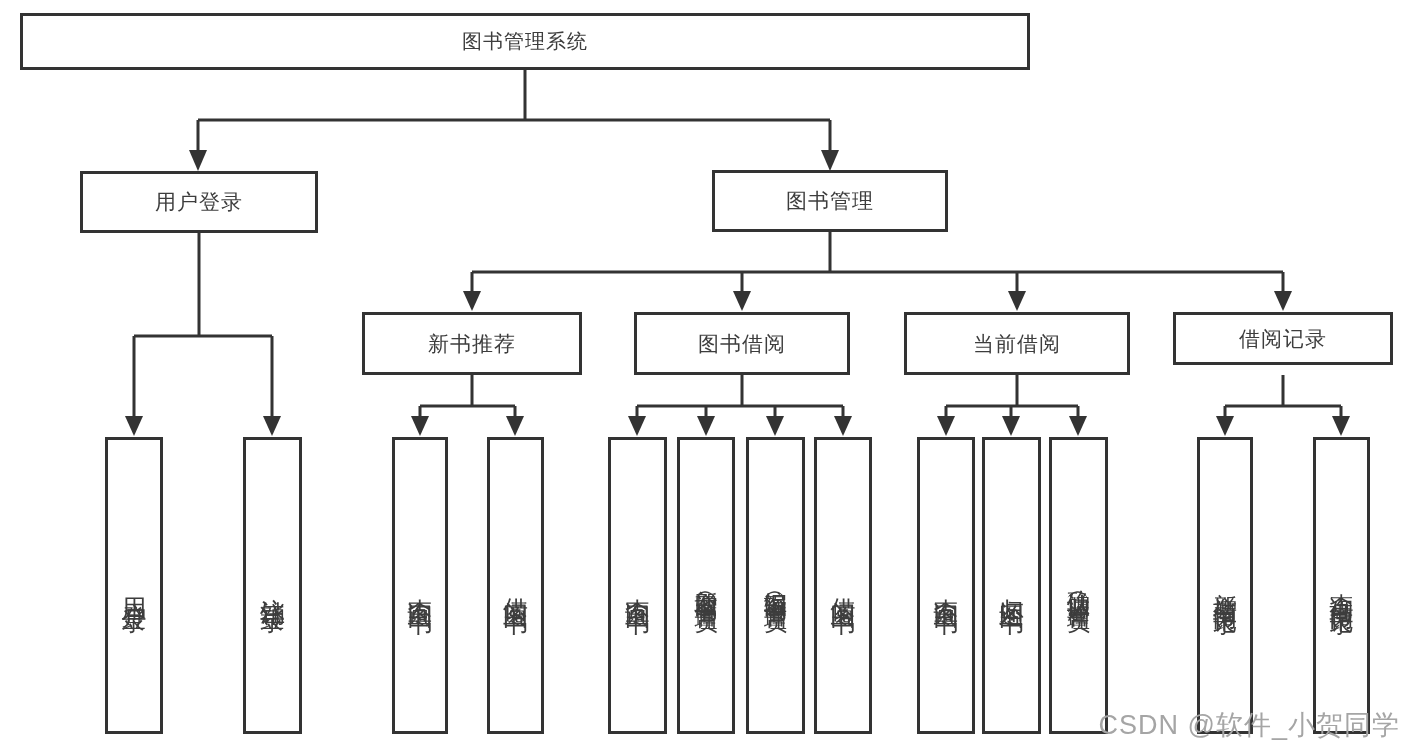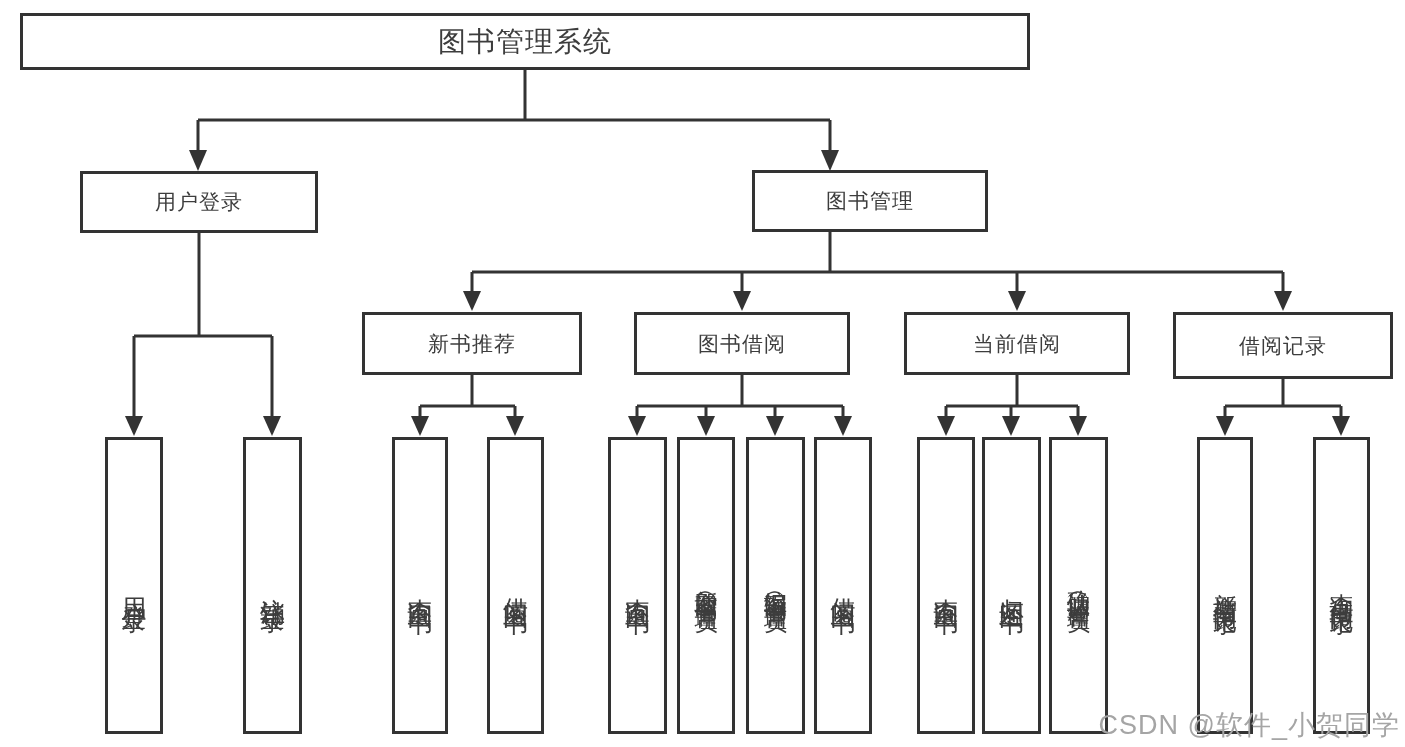--- a/index.html
+++ b/index.html
@@ -30,27 +30,27 @@
     border: 3px solid var(--line);
     background: var(--bg);
     display: flex;
     align-items: center;
     justify-content: center;
     color: var(--text);
     font-size: 21px;
     letter-spacing: 1px;
     text-align: center;
   }
-  .node.root { left: 20px; top: 13px; width: 1010px; height: 57px; font-size: 28px; }
+  .node.root { left: 20px; top: 13px; width: 1010px; height: 57px; font-size: 20px; }
   .node.l2-user  { left: 80px;  top: 171px; width: 238px; height: 62px; }
-  .node.l2-book  { left: 712px; top: 170px; width: 236px; height: 62px; margin-left: 40px; }
+  .node.l2-book  { left: 712px; top: 170px; width: 236px; height: 62px; }
   .node.l3-a { left: 362px;  top: 312px; width: 220px; height: 63px; }
   .node.l3-b { left: 634px;  top: 312px; width: 216px; height: 63px; }
   .node.l3-c { left: 904px;  top: 312px; width: 226px; height: 63px; }
-  .node.l3-d { left: 1173px; top: 312px; width: 220px; height: 67px; }
+  .node.l3-d { left: 1173px; top: 312px; width: 220px; height: 53px; }
   .leaf {
     position: absolute;
     top: 437px;
     height: 297px;
     border: 3px solid var(--line);
     background: var(--bg);
     display: flex;
     align-items: center;
     justify-content: center;
     color: var(--text);

